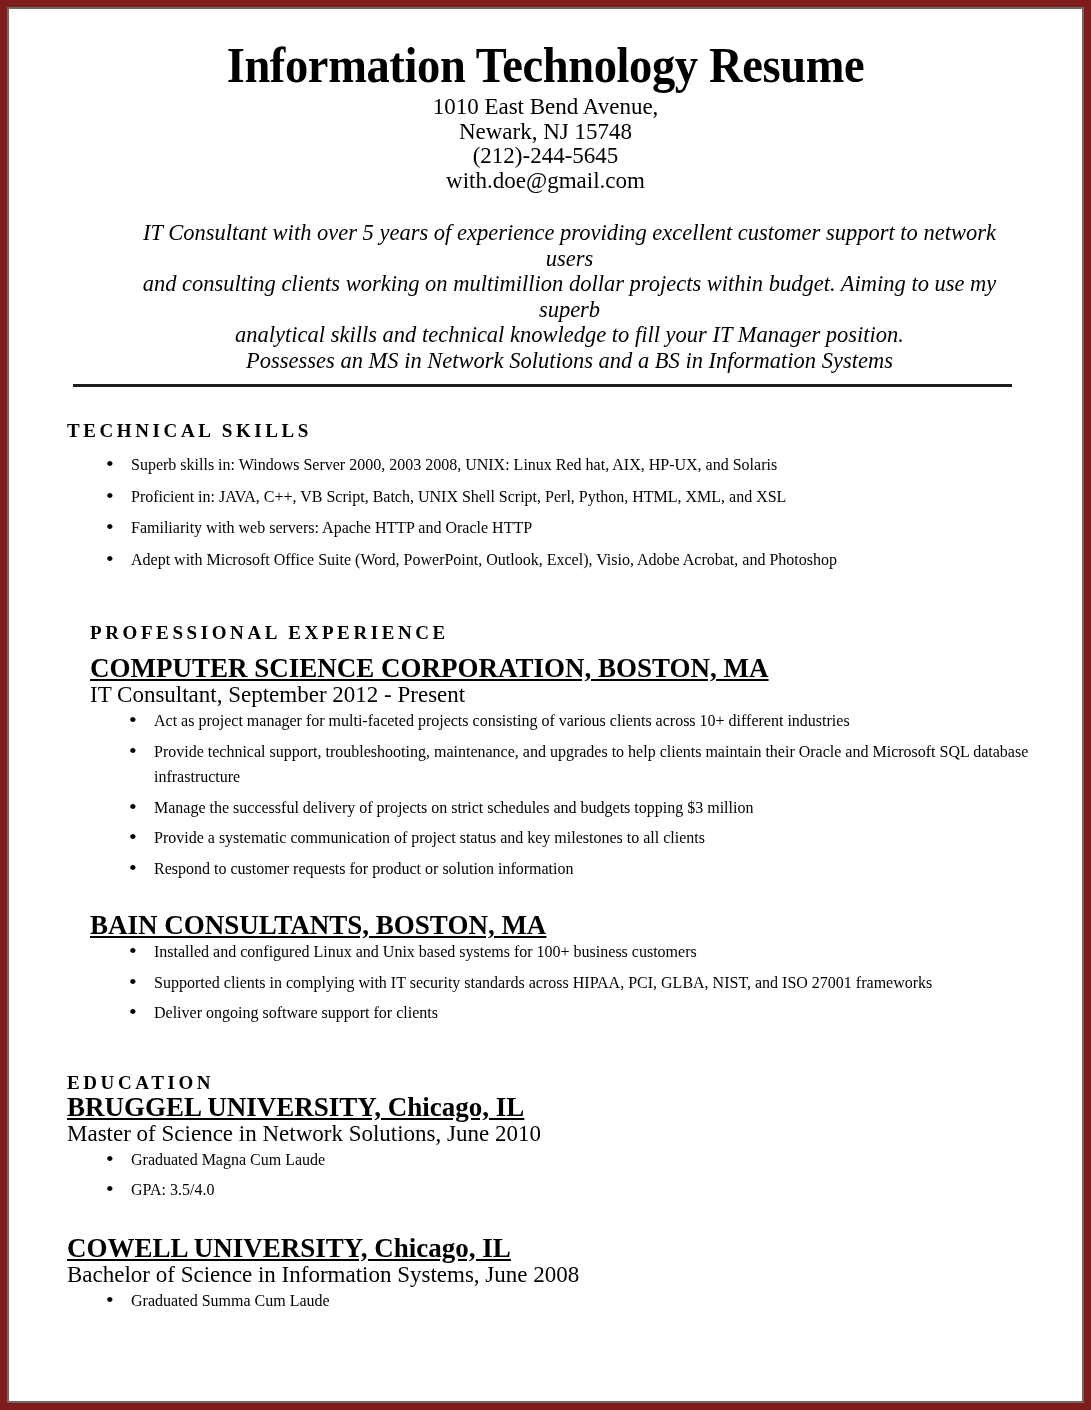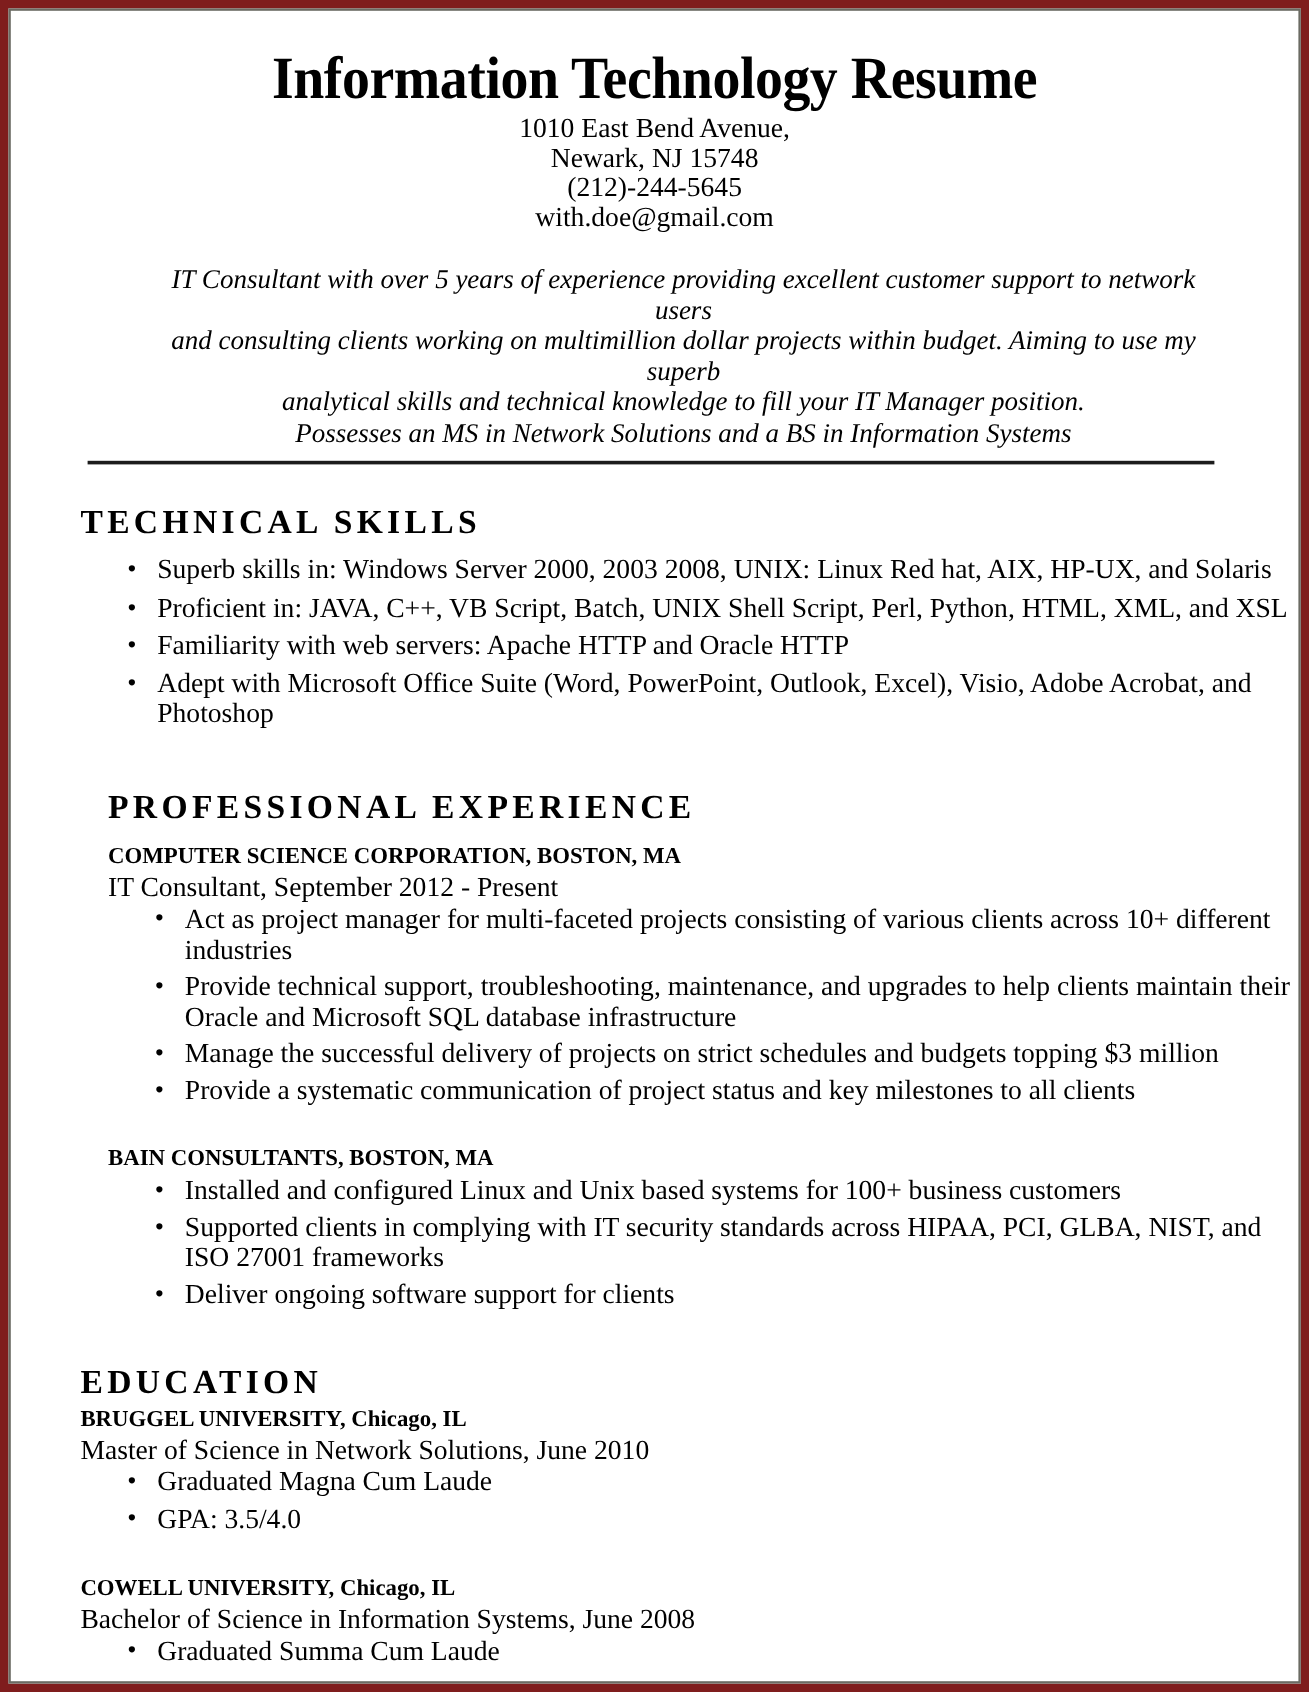--- a/index.html
+++ b/index.html
@@ -76,51 +76,52 @@
     margin: 11px 70px 0 64px;
     border: 0;
     border-top: 3px solid #1c1c1c;
     height: 0;
   }
 
   
   .section { margin-top: 0; }
   .section-heading {
     font-weight: bold;
-    font-size: 28px;
+    font-size: 19px;
     letter-spacing: 3.6px;
     margin: 0 0 0 58px;
     line-height: 1.1;
   }
   #skills-section { margin-top: 34px; }
   #experience-section { margin-top: 45px; padding-left: 23px; }
   #education-section { margin-top: 42px; }
 
   .entry { margin: 0 0 0 58px; }
   .entry-org {
     font-weight: bold;
-    font-size: 19px;
+    font-size: 27px;
     line-height: 27px;
     margin: 0;
+    text-decoration: underline;
   }
   .entry-role {
     font-size: 23px;
     line-height: 26px;
     margin: 0;
   }
 
   
   ul.bullets {
     list-style: none;
     margin: 0;
     padding: 0;
   }
   ul.bullets > li {
     position: relative;
-    font-size: 23px;
+    font-size: 16px;
     line-height: 25.5px;
     padding-left: 64px;
     margin: 0 0 0 0;
     padding-bottom: 5px;
   }
   ul.bullets > li::before {
     content: "\2022";
     position: absolute;
     left: 39px;
     top: -1px;
@@ -180,20 +181,21 @@
         <div class="section-heading">PROFESSIONAL EXPERIENCE</div>
 
         <div class="entry" id="experience-entry-0">
           <div class="entry-org">COMPUTER SCIENCE CORPORATION, BOSTON, MA</div>
           <div class="entry-role">IT Consultant, September 2012 - Present</div>
           <ul class="bullets job-bullets">
             <li>Act as project manager for multi-faceted projects consisting of various clients across 10+ different industries</li>
             <li>Provide technical support, troubleshooting, maintenance, and upgrades to help clients maintain their Oracle and Microsoft SQL database infrastructure</li>
             <li>Manage the successful delivery of projects on strict schedules and budgets topping $3 million</li>
             <li>Provide a systematic communication of project status and key milestones to all clients</li>
+            <li>Respond to customer requests for product or solution information</li>
           </ul>
         </div>
 
         <div class="entry" id="experience-entry-1">
           <div class="entry-org">BAIN CONSULTANTS, BOSTON, MA</div>
           <ul class="bullets job-bullets">
             <li>Installed and configured Linux and Unix based systems for 100+ business customers</li>
             <li>Supported clients in complying with IT security standards across HIPAA, PCI, GLBA, NIST, and ISO 27001 frameworks</li>
             <li>Deliver ongoing software support for clients</li>
           </ul>

